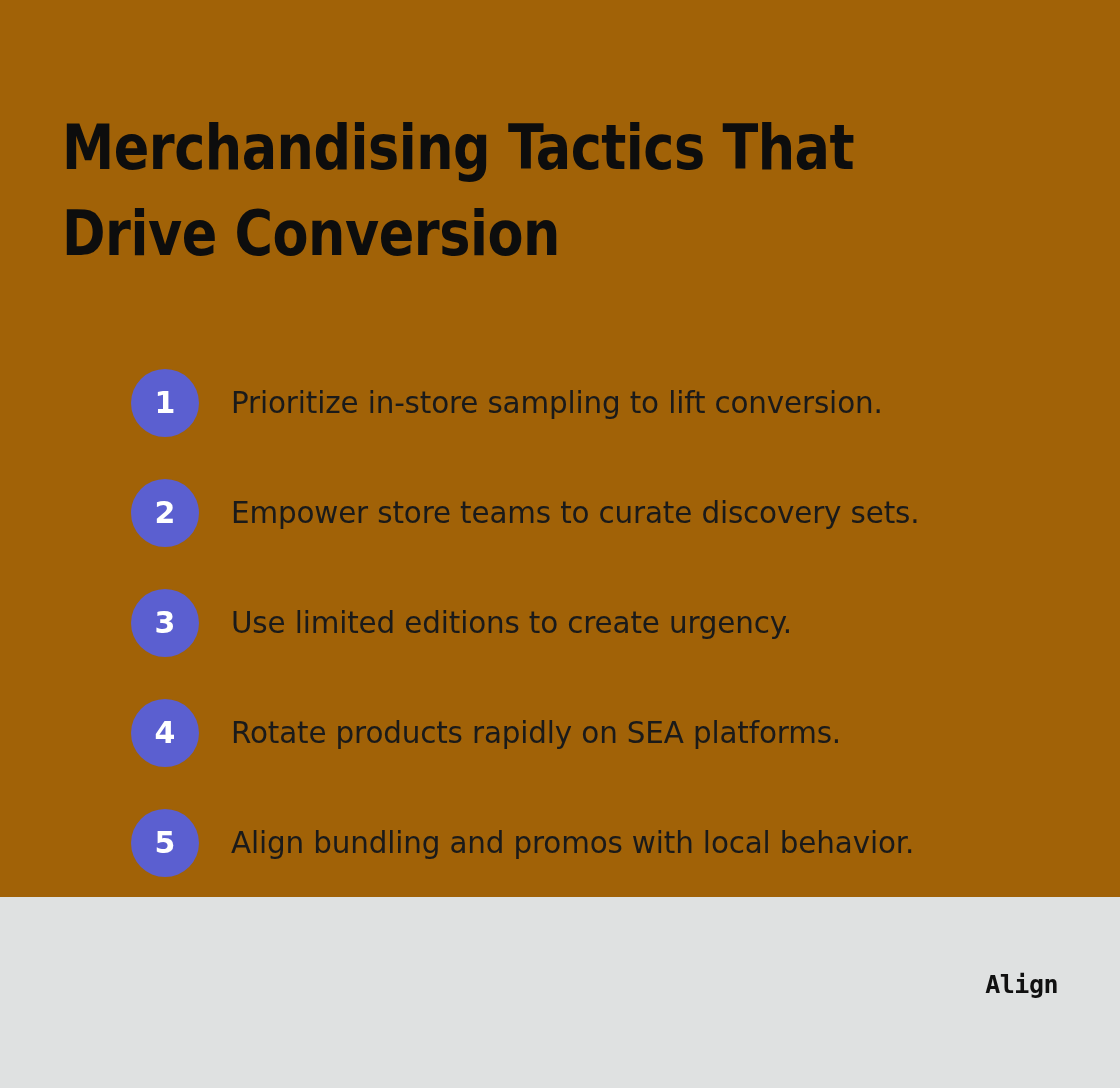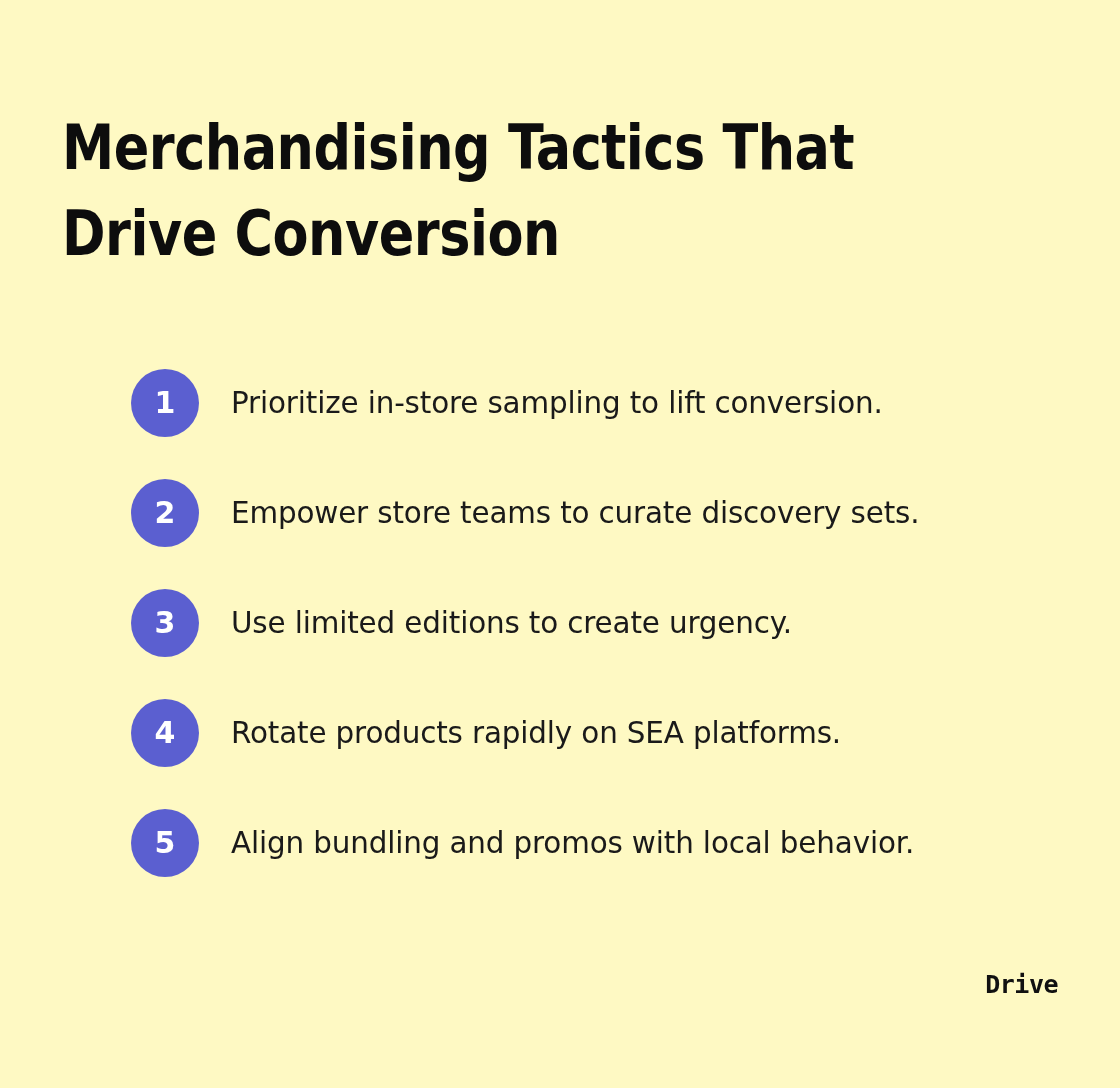--- a/index.html
+++ b/index.html
@@ -12,22 +12,22 @@
     height: 1088px;
     background: #dfe1e1;
     font-family: "Liberation Sans", sans-serif;
     -webkit-font-smoothing: antialiased;
     overflow: hidden;
   }
 
   .slide {
     position: relative;
     width: 1120px;
-    height: 1088px;
-    background: #fef9c3;
+    height: 897px;
+    background: #a16207;
     box-sizing: border-box;
   }
 
   
   .title-block {
     position: absolute;
     left: 62px;
     top: 105px;
     width: 900px;
   }
@@ -139,15 +139,15 @@
       <span class="item-text">Rotate products rapidly on SEA platforms.</span>
     </li>
 
     <li class="list-item">
       <span class="badge">5</span>
       <span class="item-text">Align bundling and promos with local behavior.</span>
     </li>
 
   </ul>
 
-  <div class="logo">Drive</div>
+  <div class="logo">Align</div>
 
 </div>
 
 </body></html>

